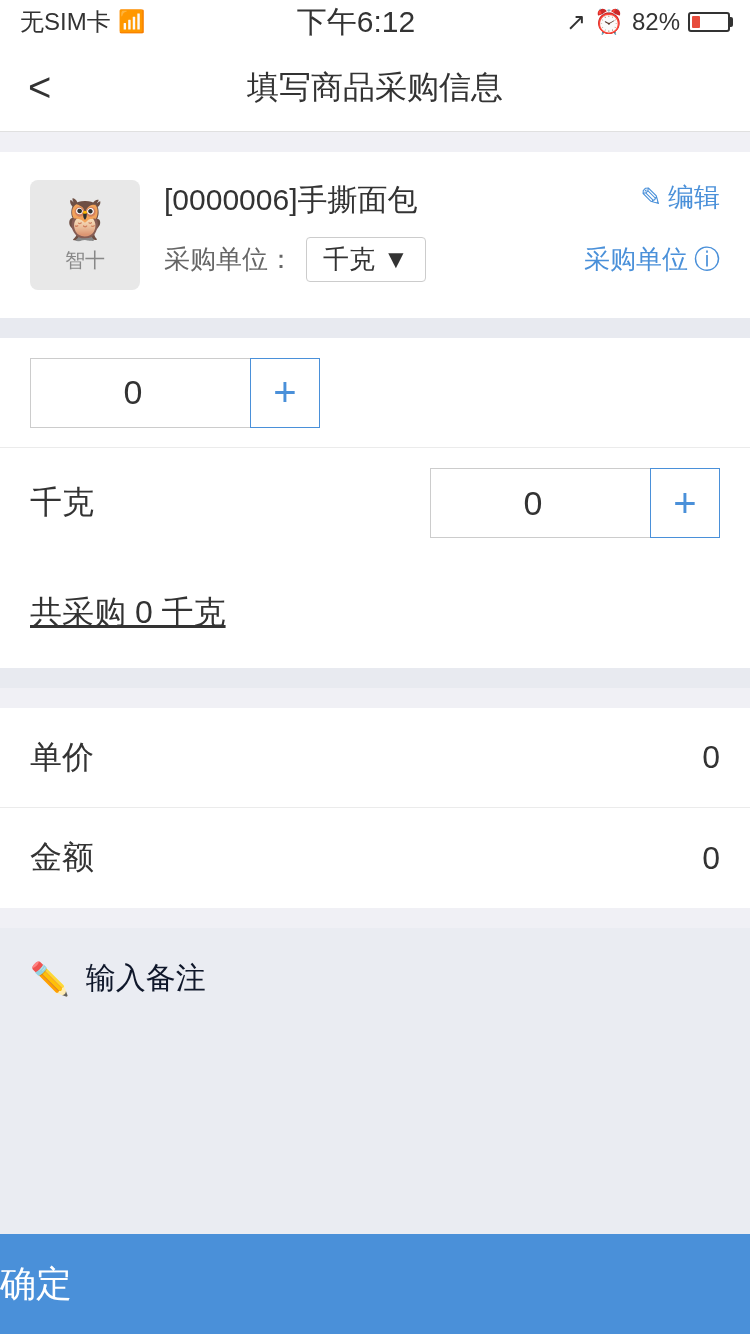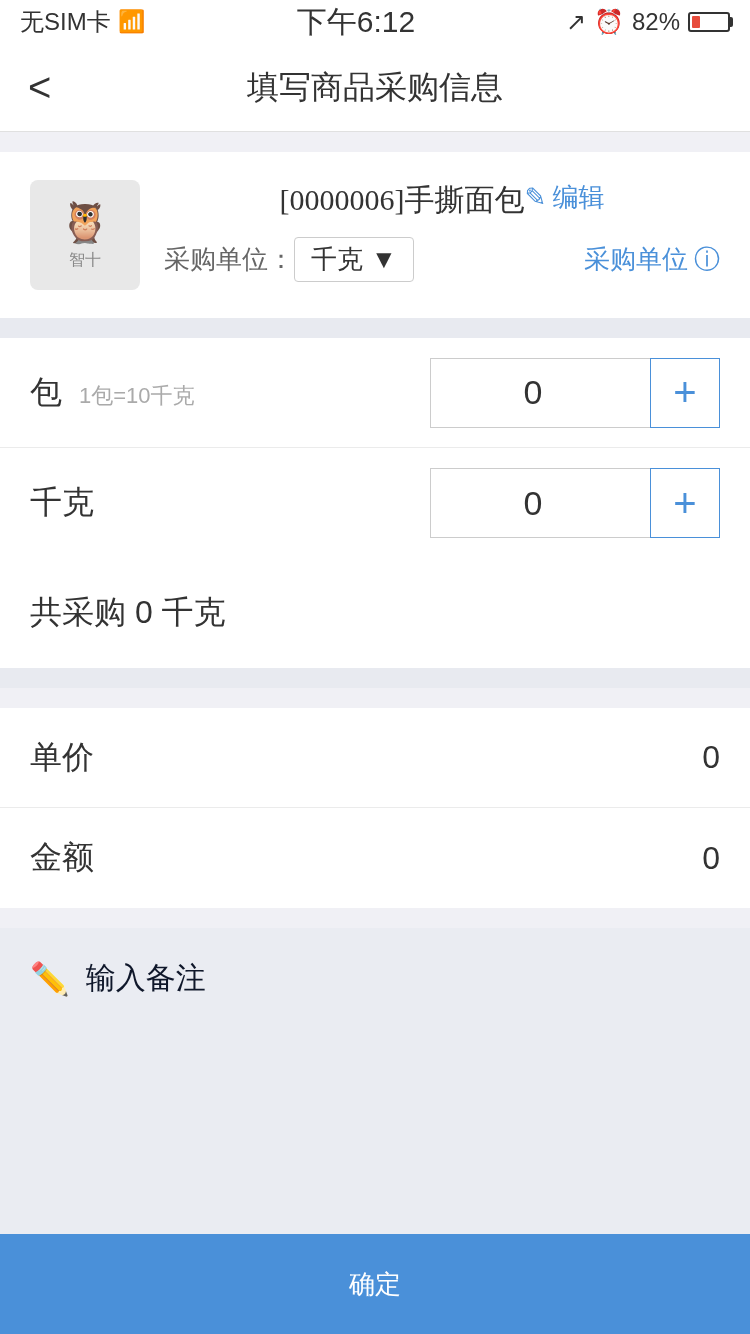--- a/index.html
+++ b/index.html
@@ -83,35 +83,34 @@
       flex-direction: column;
       align-items: center;
       justify-content: center;
       flex-shrink: 0;
     }
     .product-image-icon {
       font-size: 40px;
       color: #888;
     }
     .product-image-text {
-      font-size: 16px;
+      font-size: 20px;
       color: #888;
       margin-top: 4px;
     }
     .product-info {
       flex: 1;
       display: flex;
       flex-direction: column;
       gap: 16px;
     }
     .product-header {
       display: flex;
       align-items: flex-start;
-      justify-content: center;
-      font-family: Liberation Serif, serif;
+      justify-content: space-between;
     }
     .product-name {
       font-size: 30px;
       color: #333;
       font-weight: 500;
     }
     .edit-btn {
       color: #4a90d9;
       font-size: 26px;
       display: flex;
@@ -121,20 +120,21 @@
       flex-shrink: 0;
     }
     .product-meta {
       display: flex;
       align-items: center;
       justify-content: space-between;
     }
     .purchase-unit {
       display: flex;
       align-items: center;
+      gap: 12px;
       font-size: 26px;
       color: #666;
     }
     .unit-dropdown {
       border: 1px solid #ccc;
       border-radius: 4px;
       padding: 4px 16px;
       font-size: 26px;
       color: #333;
       background: #fff;
@@ -215,20 +215,21 @@
       display: flex;
       align-items: center;
       justify-content: space-between;
       padding: 0 30px;
       height: 110px;
       background: #fff;
     }
     .summary-text {
       font-size: 32px;
       color: #333;
+      text-decoration: underline;
     }
     .batch-btn {
       border: 1px solid #333;
       border-radius: 4px;
       padding: 10px 30px;
       font-size: 28px;
       color: #333;
       background: #fff;
       cursor: pointer;
     }
@@ -283,24 +284,23 @@
       min-height: 200px;
       background: #eaecf2;
     }
 
     
     .confirm-btn {
       width: 750px;
       height: 100px;
       background: #4a90d9;
       color: #fff;
-      font-size: 26px;
-      display: flex;
-      align-items: center;
-      justify-content: center;
+      font-size: 36px;
+      display: flex;
+      align-items: center;
       cursor: pointer;
       position: fixed;
       bottom: 0;
       left: 0;
     }
 
     .wifi-icon { font-size: 22px; }
   </style>
 </head>
 <body>
@@ -356,24 +356,20 @@
       </div>
     </div>
   </div>
 </div>
 
 <div class="divider-section"></div>
 
 <div class="input-section">
 
   <div class="input-row">
-    <div class="input-label">
-      <span>包</span>
-      <span class="input-label-sub">1包=10千克</span>
-    </div>
     <div class="input-right">
       <input class="quantity-input" type="number" value="0" style="">
       <div class="plus-btn">+</div>
     </div>
   </div>
 
   <div class="input-row">
     <div class="input-label">千克</div>
     <div class="input-right">
       <input class="quantity-input" type="number" value="0" style="">

